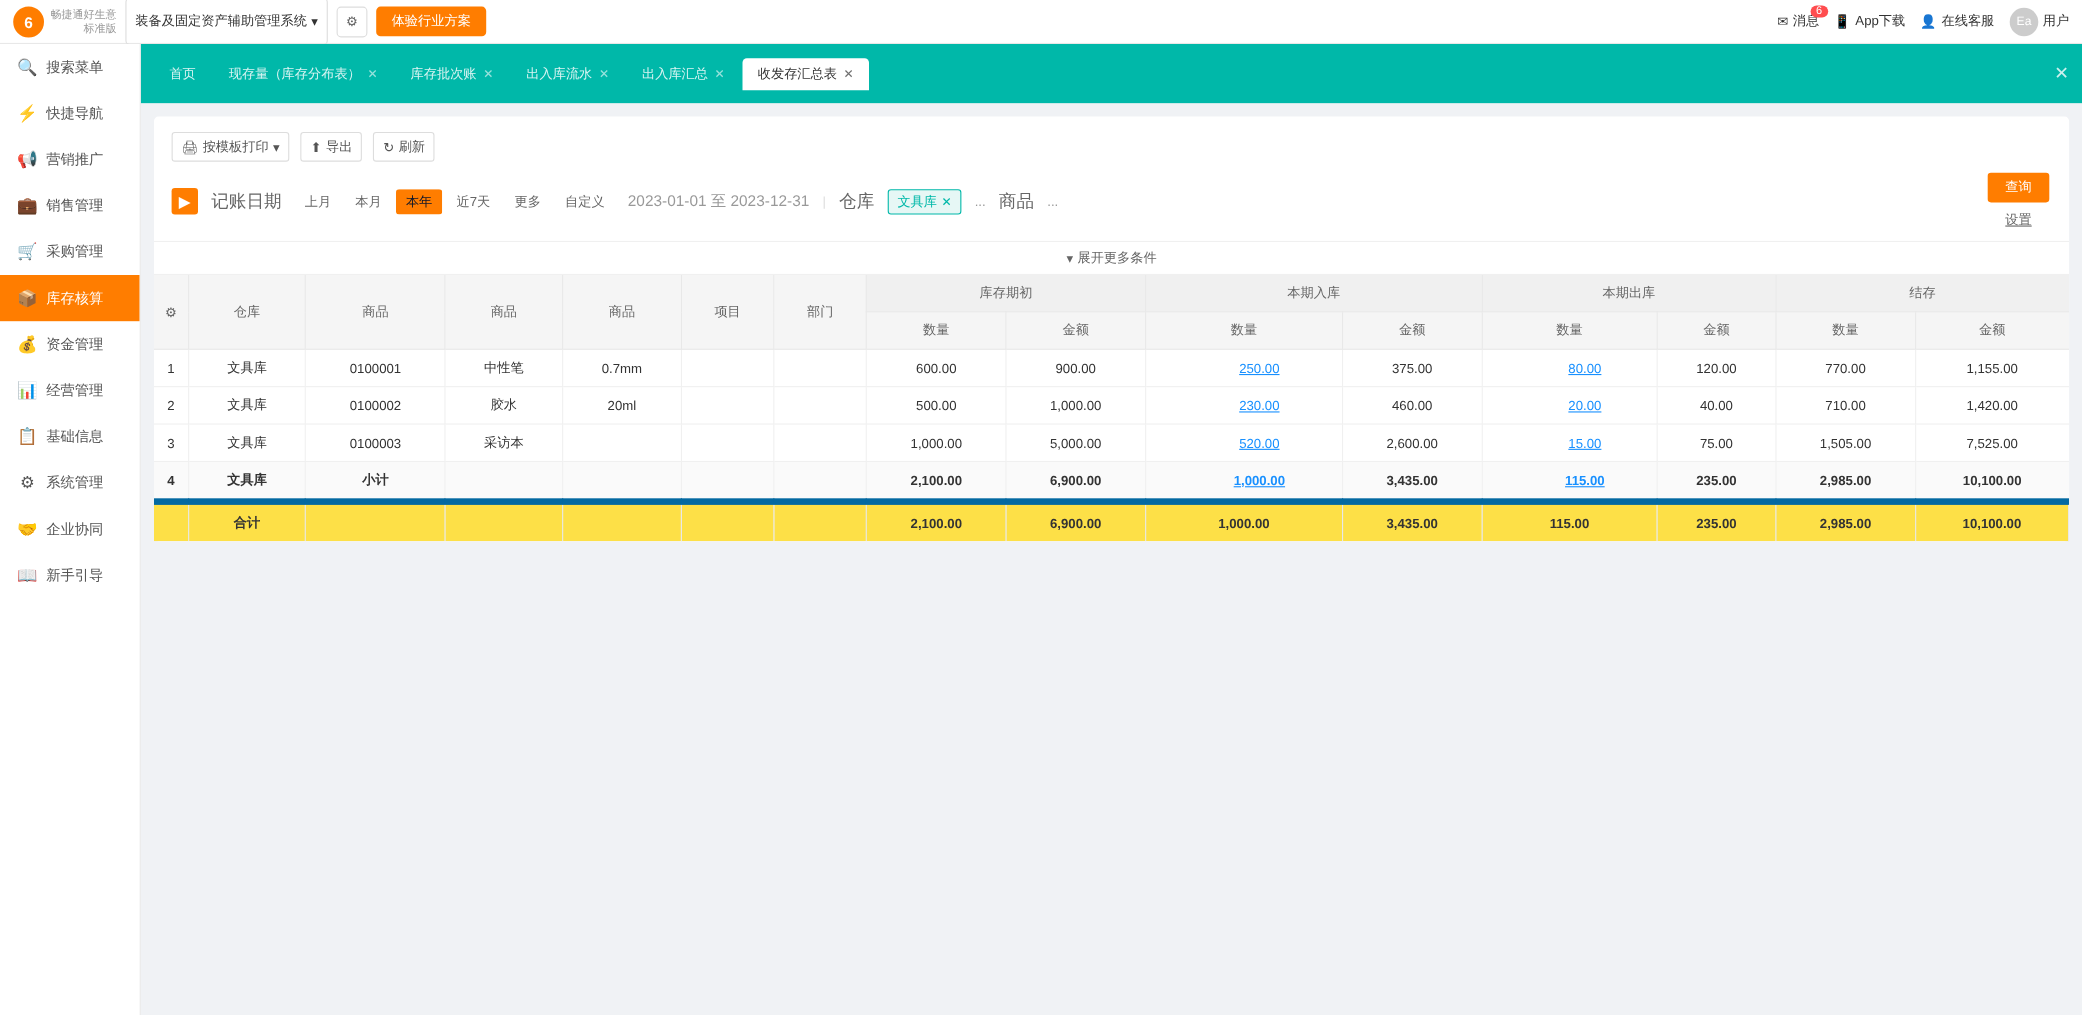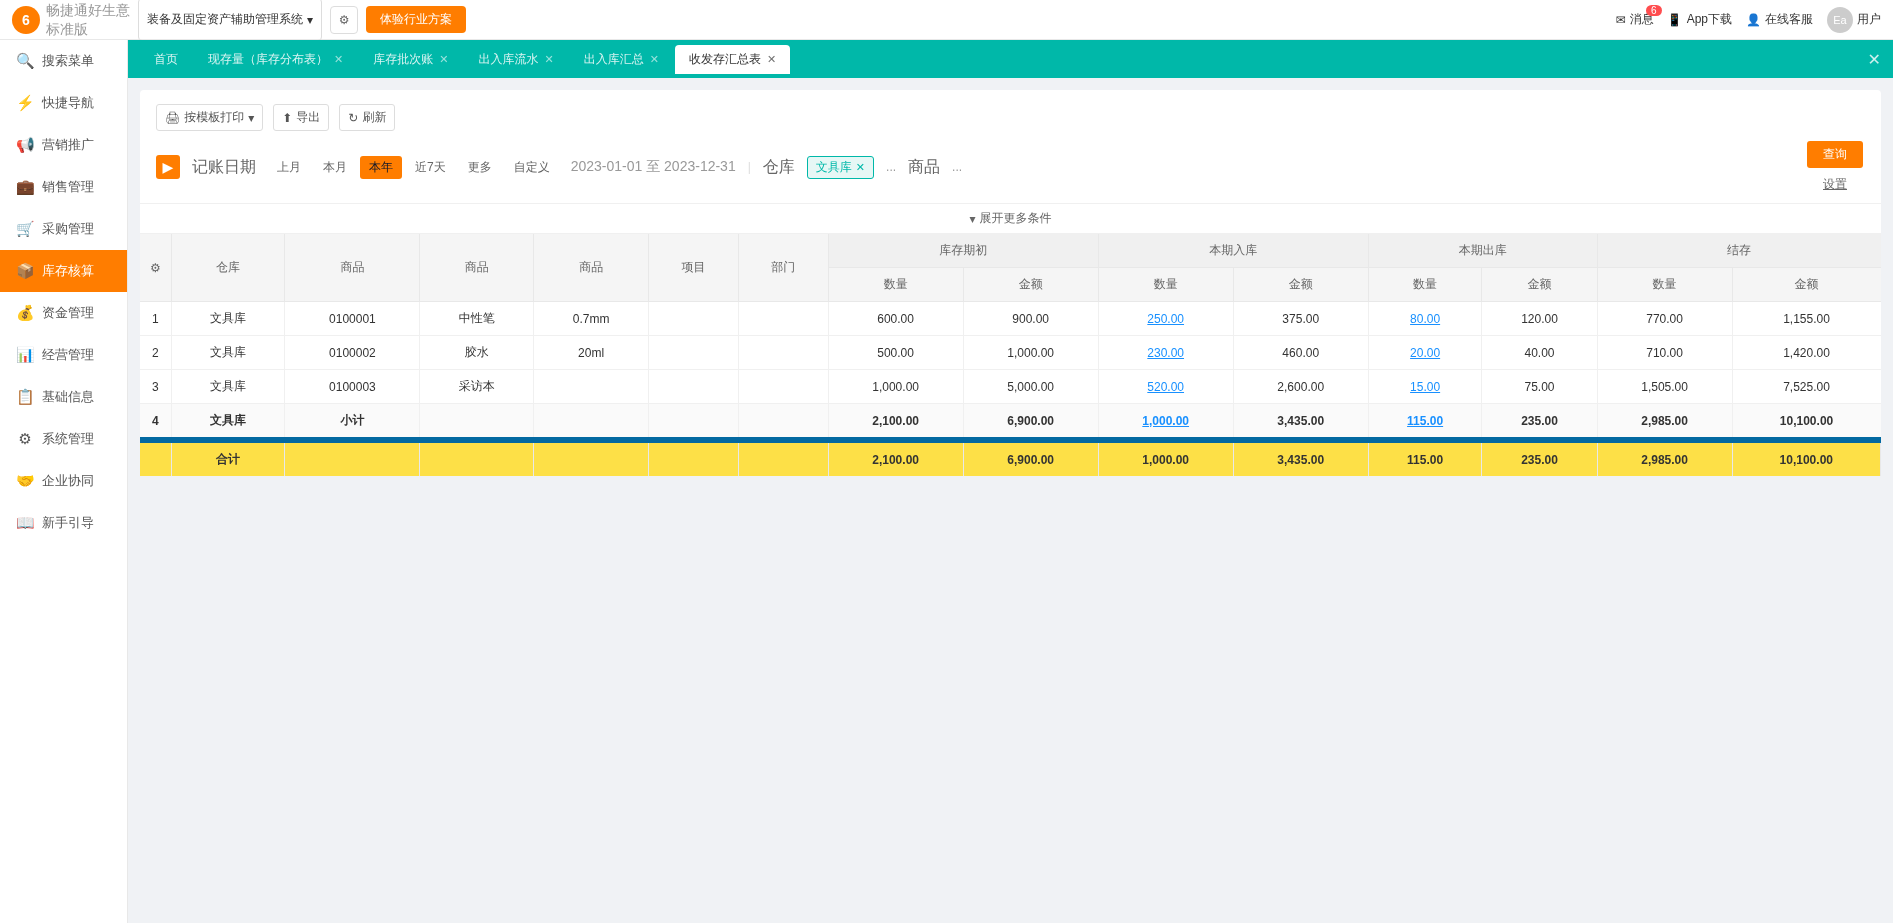--- a/index.html
+++ b/index.html
@@ -4,21 +4,21 @@
   <style>
     * { box-sizing: border-box; margin: 0; padding: 0; }
     body { font-family: 'Microsoft YaHei', '微软雅黑', sans-serif; font-size: 12px; background: #f5f5f5; color: #333; display: flex; flex-direction: column; height: 923px; overflow: hidden; }
 
     
     .top-bar { height: 40px; background: #fff; display: flex; align-items: center; justify-content: space-between; padding: 0 12px; border-bottom: 1px solid #e8e8e8; flex-shrink: 0; }
     .top-bar-left { display: flex; align-items: center; gap: 8px; }
     .logo-area { display: flex; align-items: center; gap: 6px; }
     .logo-icon { width: 28px; height: 28px; background: #ff7d00; border-radius: 50%; display: flex; align-items: center; justify-content: center; color: #fff; font-weight: bold; font-size: 14px; }
     .logo-text { font-size: 12px; color: #333; line-height: 1.3; }
-    .logo-text span { display: block; font-size: 14px; color: #999; }
+    .logo-text span { display: block; font-size: 10px; color: #999; text-align: right; }
     .system-selector { border: 1px solid #ddd; border-radius: 4px; padding: 12px 8px; font-size: 12px; color: #333; display: flex; align-items: center; gap: 4px; cursor: pointer; }
     .gear-btn { width: 28px; height: 28px; border: 1px solid #ddd; border-radius: 4px; display: flex; align-items: center; justify-content: center; cursor: pointer; color: #666; }
     .trial-btn { background: #ff7d00; color: #fff; border: none; border-radius: 4px; padding: 5px 14px; font-size: 12px; cursor: pointer; }
     .top-bar-right { display: flex; align-items: center; gap: 14px; font-size: 12px; color: #333; }
     .top-right-item { display: flex; align-items: center; gap: 4px; cursor: pointer; position: relative; }
     .badge { background: #ff4d4f; color: #fff; border-radius: 8px; font-size: 10px; padding: 0 4px; min-width: 16px; text-align: center; position: absolute; top: -6px; right: -8px; }
     .user-avatar { width: 26px; height: 26px; background: #ccc; border-radius: 50%; display: flex; align-items: center; justify-content: center; color: #fff; font-size: 11px; }
 
     
     .main-layout { display: flex; flex: 1; overflow: hidden; }
@@ -27,21 +27,21 @@
     .sidebar { width: 128px; background: #fff; border-right: 1px solid #e8e8e8; display: flex; flex-direction: column; flex-shrink: 0; overflow-y: auto; }
     .sidebar-item { display: flex; align-items: center; gap: 8px; padding: 12px 16px; cursor: pointer; color: #555; font-size: 13px; }
     .sidebar-item.active { background: #ff7d00; color: #fff; }
     .sidebar-item.active .sidebar-icon { color: #fff; }
     .sidebar-icon { font-size: 15px; width: 18px; text-align: center; }
 
     
     .content-area { flex: 1; display: flex; flex-direction: column; overflow: hidden; }
 
     
-    .tab-bar { background: #00b8a9; display: flex; align-items: center; padding: 0 12px; height: 38px; flex-shrink: 0; gap: 2px; }
+    .tab-bar { background: #00b8a9; display: flex; align-items: center; padding: 0 12px; height: 54px; flex-shrink: 0; gap: 2px; }
     .tab { display: flex; align-items: center; gap: 6px; padding: 6px 14px; border-radius: 4px 4px 0 0; font-size: 12px; cursor: pointer; color: rgba(255,255,255,0.85); white-space: nowrap; }
     .tab.active { background: #fff; color: #333; }
     .tab-close { font-size: 11px; color: inherit; opacity: 0.7; cursor: pointer; }
     .tab-bar-close { margin-left: auto; color: #fff; cursor: pointer; font-size: 16px; opacity: 0.8; }
 
     
     .page-content { flex: 1; overflow-y: auto; background: #f0f2f5; padding: 0; }
 
     
     .card { background: #fff; margin: 12px; border-radius: 4px; padding: 0; }
@@ -72,21 +72,21 @@
     .expand-btn { display: inline-flex; align-items: center; gap: 4px; color: #666; font-size: 12px; cursor: pointer; }
 
     
     .table-container { overflow-x: auto; }
     table { width: 100%; border-collapse: collapse; font-size: 12px; }
     thead th { background: #f5f5f5; color: #666; padding: 8px 10px; text-align: center; border-bottom: 1px solid #e8e8e8; border-right: 1px solid #e8e8e8; font-weight: normal; white-space: nowrap; }
     thead th:last-child { border-right: none; }
     tbody td { padding: 8px 10px; text-align: center; border-bottom: 1px solid #f0f0f0; border-right: 1px solid #f0f0f0; white-space: nowrap; }
     tbody td:last-child { border-right: none; }
     tbody tr.subtotal { background: #fafafa; font-weight: bold; }
-    .link-text { color: #1890ff; text-decoration: underline; cursor: pointer; }
+    .link-text { color: #1890ff; text-decoration: underline; cursor: pointer; padding-left: 38px; }
     .th-group { background: #f0f0f0; }
 
     
     .table-footer { background: #fde047; border-top: 6px solid #0369a1; }
     .table-footer td { padding: 8px 10px; font-weight: bold; border-right: 1px solid #e8e8e8; text-align: center; }
 
     
     .side-panel { display: flex; flex-direction: column; gap: 6px; min-width: 60px; }
 
     

